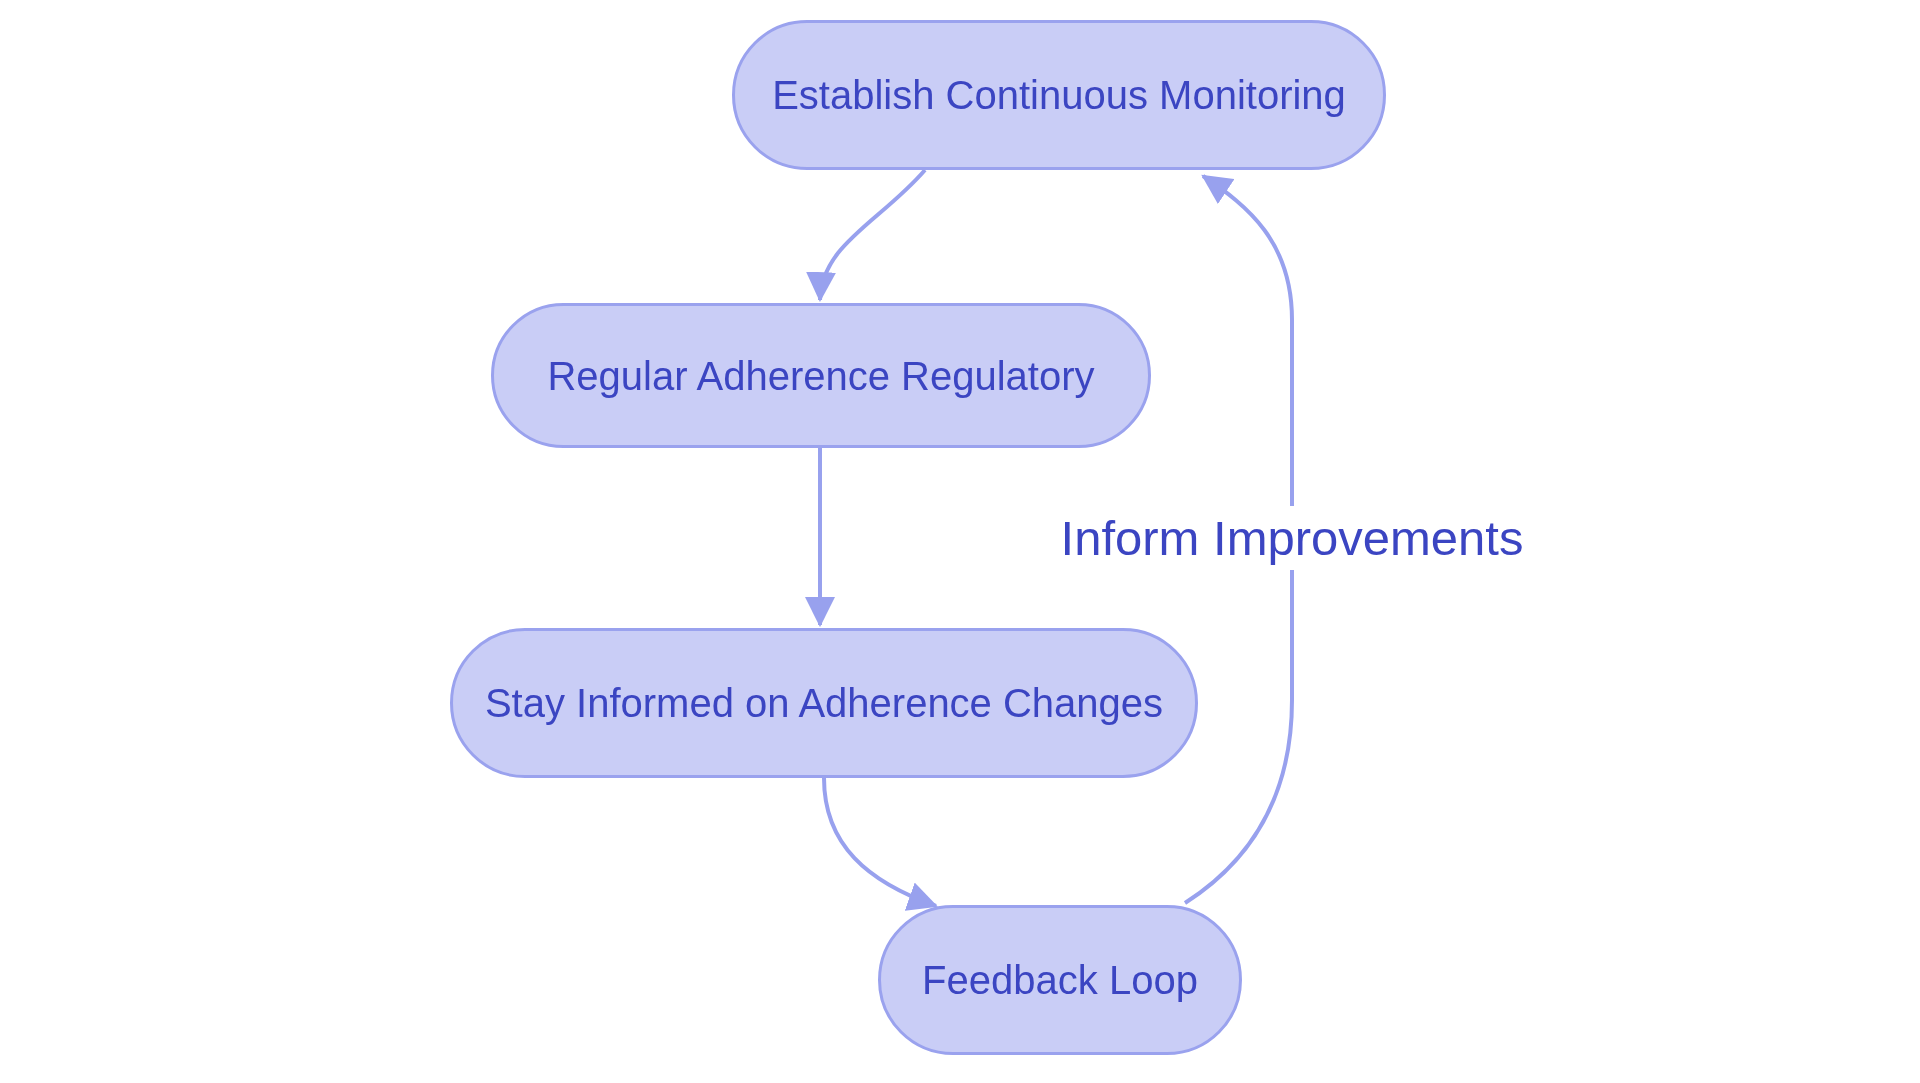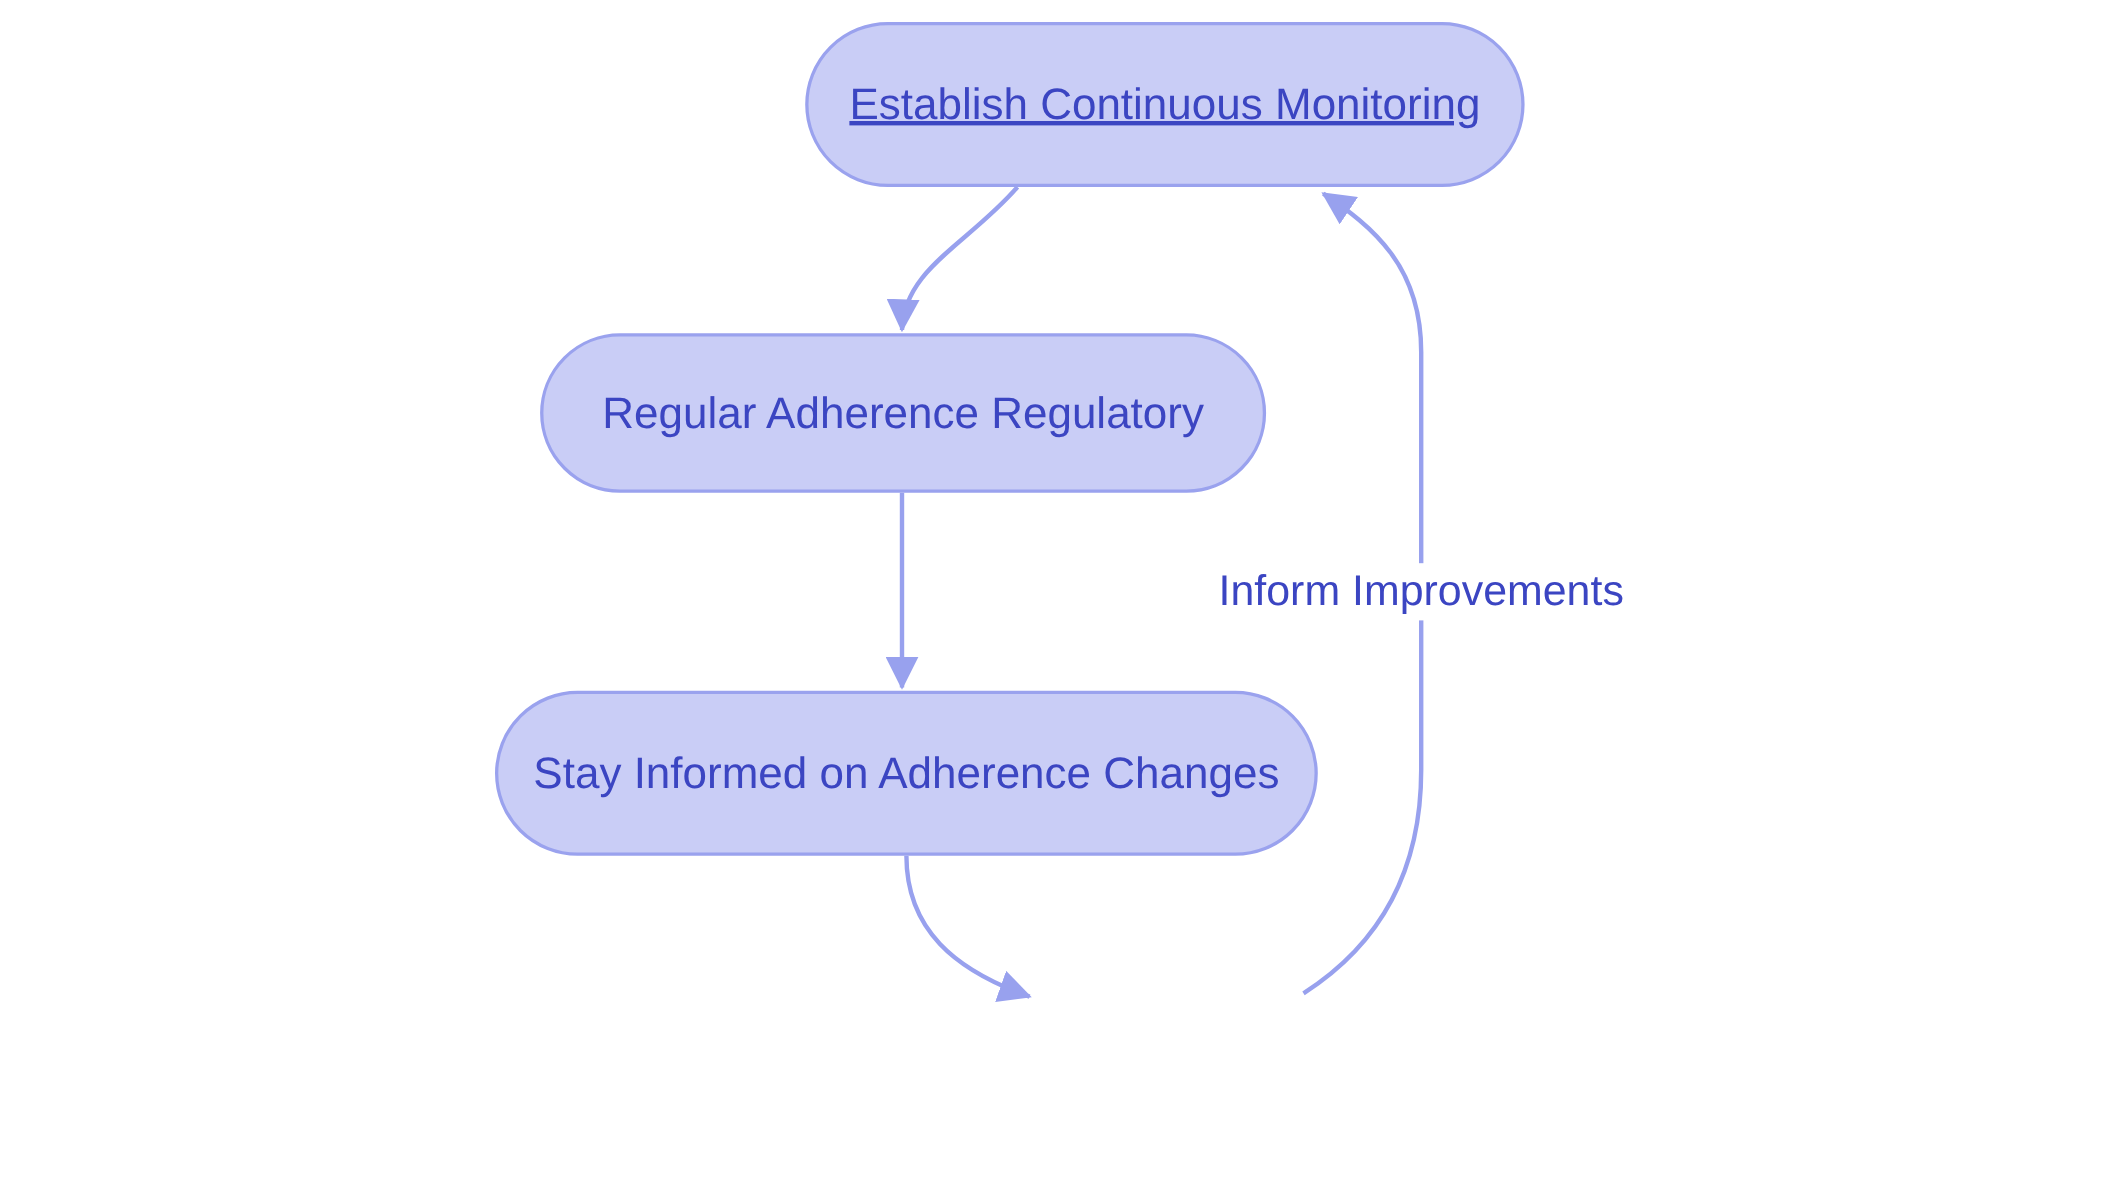--- a/index.html
+++ b/index.html
@@ -39,32 +39,32 @@
     justify-content: center;
     text-align: center;
     background: var(--node-fill);
     border: 3px solid var(--node-border);
     border-radius: 80px;
     color: var(--node-text);
     font-size: 40px;
     font-weight: 400;
     line-height: 1.1;
   }
-  .node-1 { left: 732px; top: 20px;  width: 654px; height: 150px; text-decoration: underline; }
+  .node-1 { left: 732px; top: 20px;  width: 654px; height: 150px; }
   .node-2 { left: 491px; top: 303px; width: 660px; height: 145px; }
   .node-3 { left: 450px; top: 628px; width: 748px; height: 150px; }
   .node-4 { left: 878px; top: 905px; width: 364px; height: 150px; }
   .edge-label {
     position: absolute;
     left: 1292px;
     top: 538px;
     transform: translate(-50%, -50%);
     background: var(--canvas-bg);
     padding: 4px 10px;
-    font-size: 39px;
+    font-size: 49px;
     font-weight: 400;
     color: var(--edge-label-text);
     white-space: nowrap;
   }
 </style>
 </head>
 <body>
 
 <div class="canvas">
 
@@ -85,16 +85,19 @@
   </div>
 
   <div class="node node-2">
     <span>Regular Adherence Regulatory</span>
   </div>
 
   <div class="node node-3">
     <span>Stay Informed on Adherence Changes</span>
   </div>
 
+  <div class="node node-4">
+    <span>Feedback Loop</span>
+  </div>
 
   <div class="edge-label">Inform Improvements</div>
 
 </div>
 
 </body></html>

